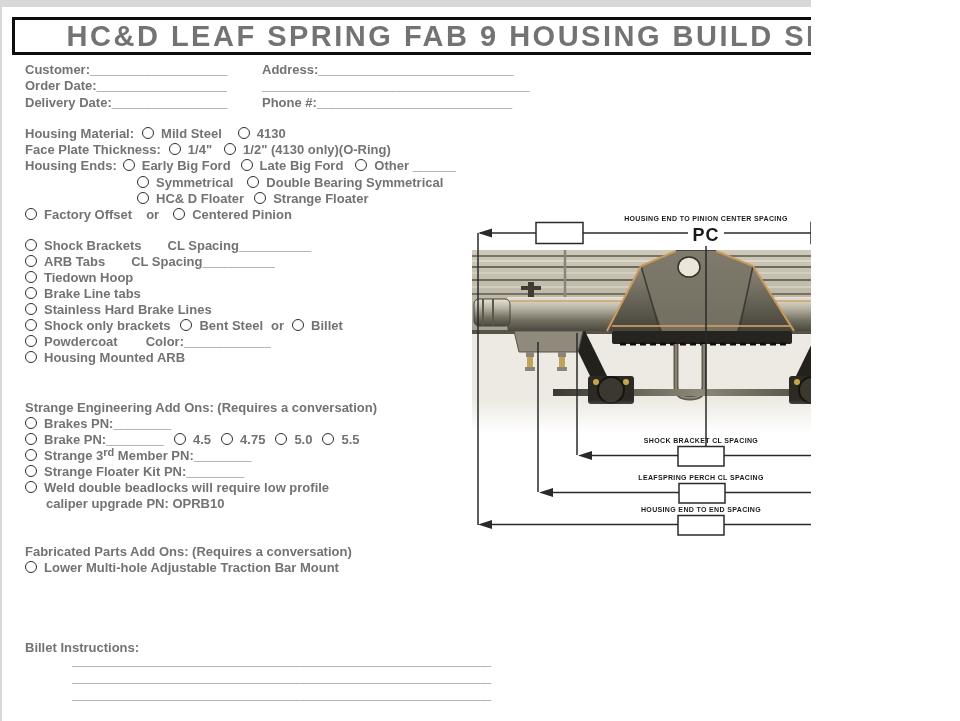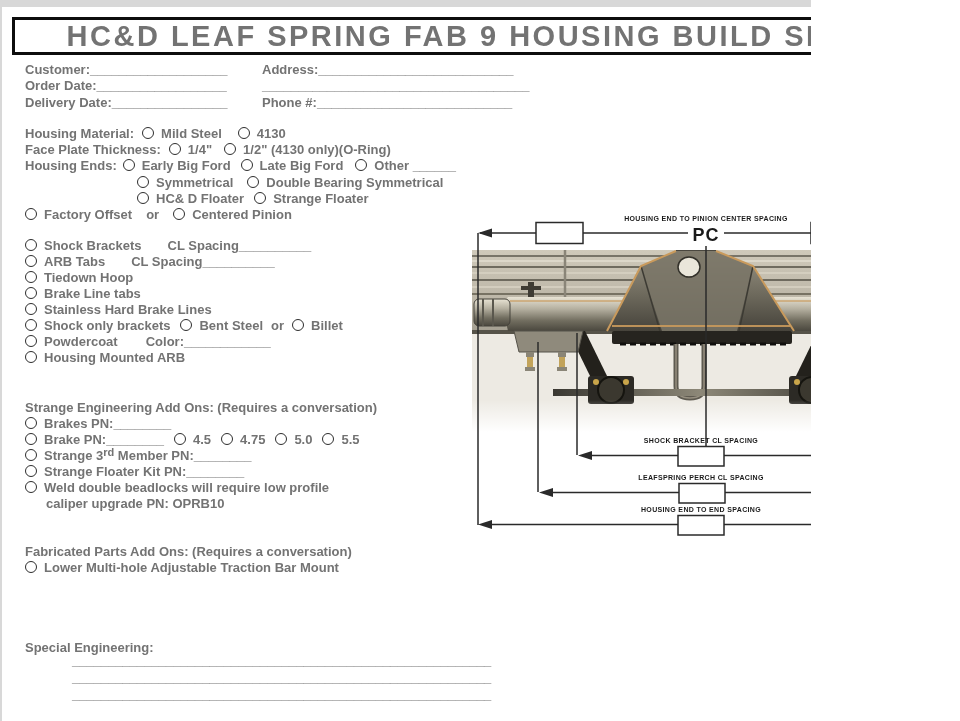--- a/index.html
+++ b/index.html
@@ -97,21 +97,21 @@
     <div class="row"><span class="cb"></span><span>Strange Floater Kit PN:</span><span class="blank">________</span></div>
     <div class="row"><span class="cb"></span><span>Weld double beadlocks will require low profile</span></div>
     <div class="row ind2"><span>caliper upgrade PN: OPRB10</span></div>
   </div>
 
   <div class="sec" id="fab">
     <div class="row">Fabricated Parts Add Ons: (Requires a conversation)</div>
     <div class="row"><span class="cb"></span><span>Lower Multi-hole Adjustable Traction Bar Mount</span></div>
   </div>
 
-  <div class="sec" id="special-label">Special Engineering:</div>
+  <div class="sec" id="special-label">Billet Instructions:</div>
   <div class="sec" id="special-lines">
     <div class="row blank">__________________________________________________________</div>
     <div class="row blank">__________________________________________________________</div>
     <div class="row blank">__________________________________________________________</div>
   </div>
 
   <svg class="diagram" viewBox="470 208 470 340">
     <defs>
       <linearGradient id="panelGrad" x1="0" y1="0" x2="0" y2="1">
         <stop offset="0" stop-color="#cfc9ba"></stop>

